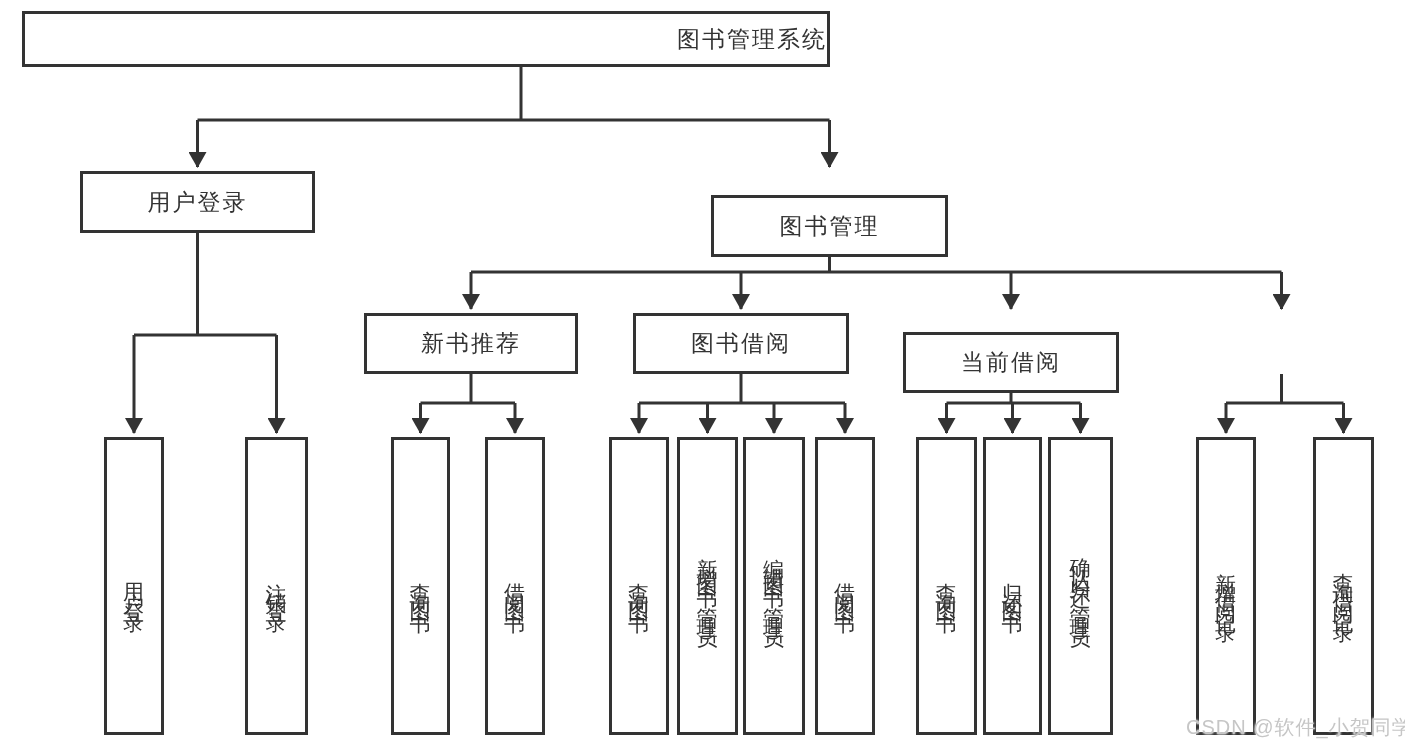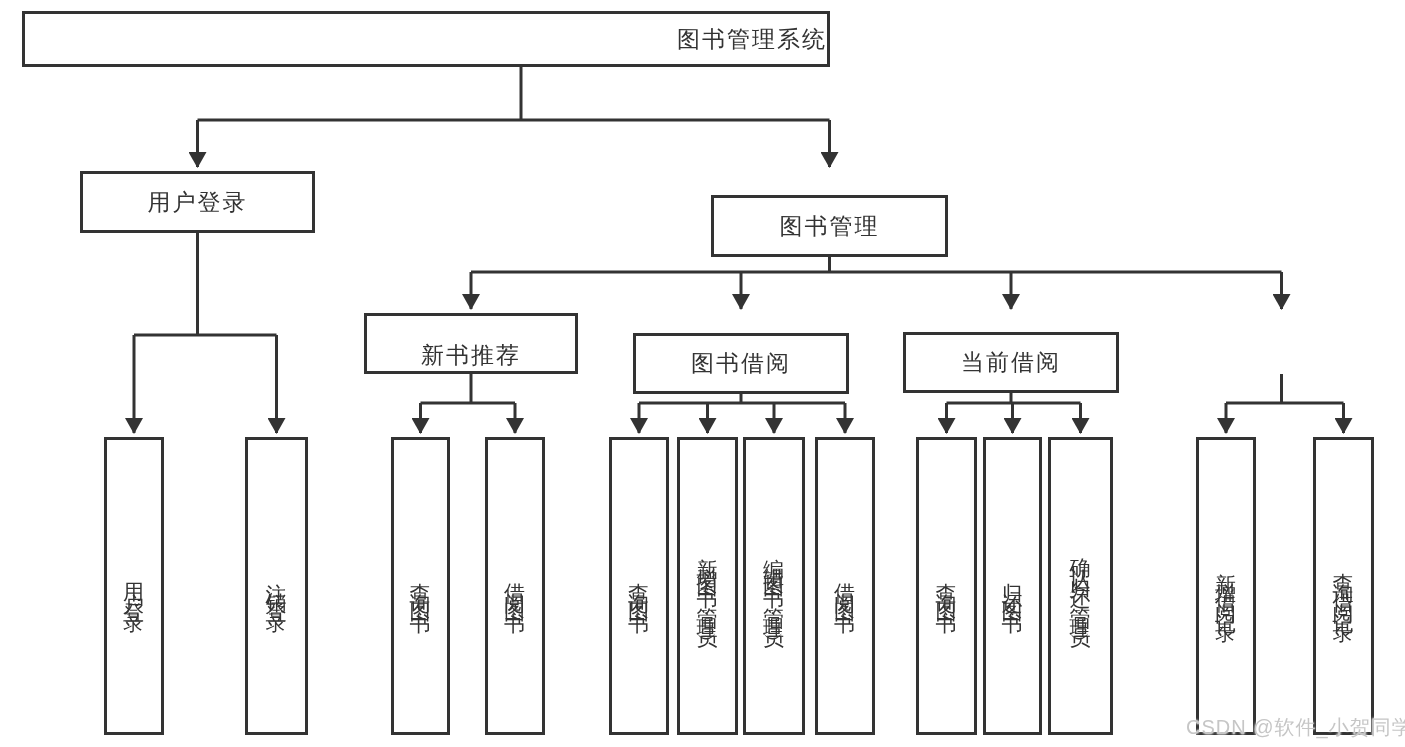--- a/index.html
+++ b/index.html
@@ -83,24 +83,24 @@
     <span>图书管理系统</span>
   </div>
 
   <div class="box hlabel" style="left:80px;top:171px;width:235px;height:62px;">
     <span>用户登录</span>
   </div>
   <div class="box hlabel" style="left:711px;top:171px;width:237px;height:62px;margin-top:24px;">
     <span>图书管理</span>
   </div>
 
-  <div class="box hlabel" style="left:364px;top:313px;width:214px;height:61px;align-items:flex-end;">
+  <div class="box hlabel" style="left:364px;top:313px;width:214px;height:61px;">
     <span>新书推荐</span>
   </div>
-  <div class="box hlabel" style="left:633px;top:313px;width:216px;height:61px;margin-top:20px;">
+  <div class="box hlabel" style="left:633px;top:313px;width:216px;height:61px;">
     <span>图书借阅</span>
   </div>
   <div class="box hlabel" style="left:903px;top:313px;width:216px;height:61px;margin-top:19px;">
     <span>当前借阅</span>
   </div>
 
   <div class="box" style="left:104px;top:437px;width:60px;height:298px;">
     <span class="vtext">用户登录</span>
   </div>
   <div class="box" style="left:245px;top:437px;width:63px;height:298px;">

